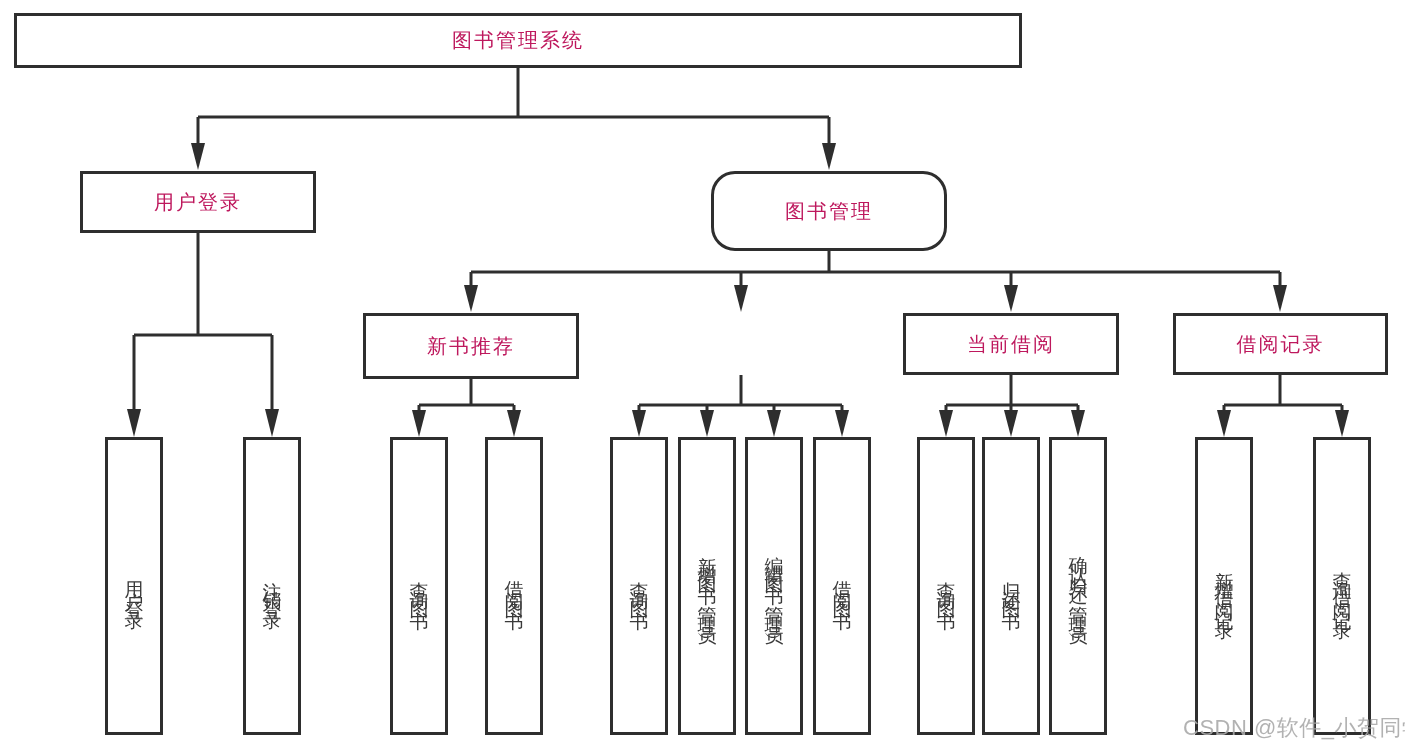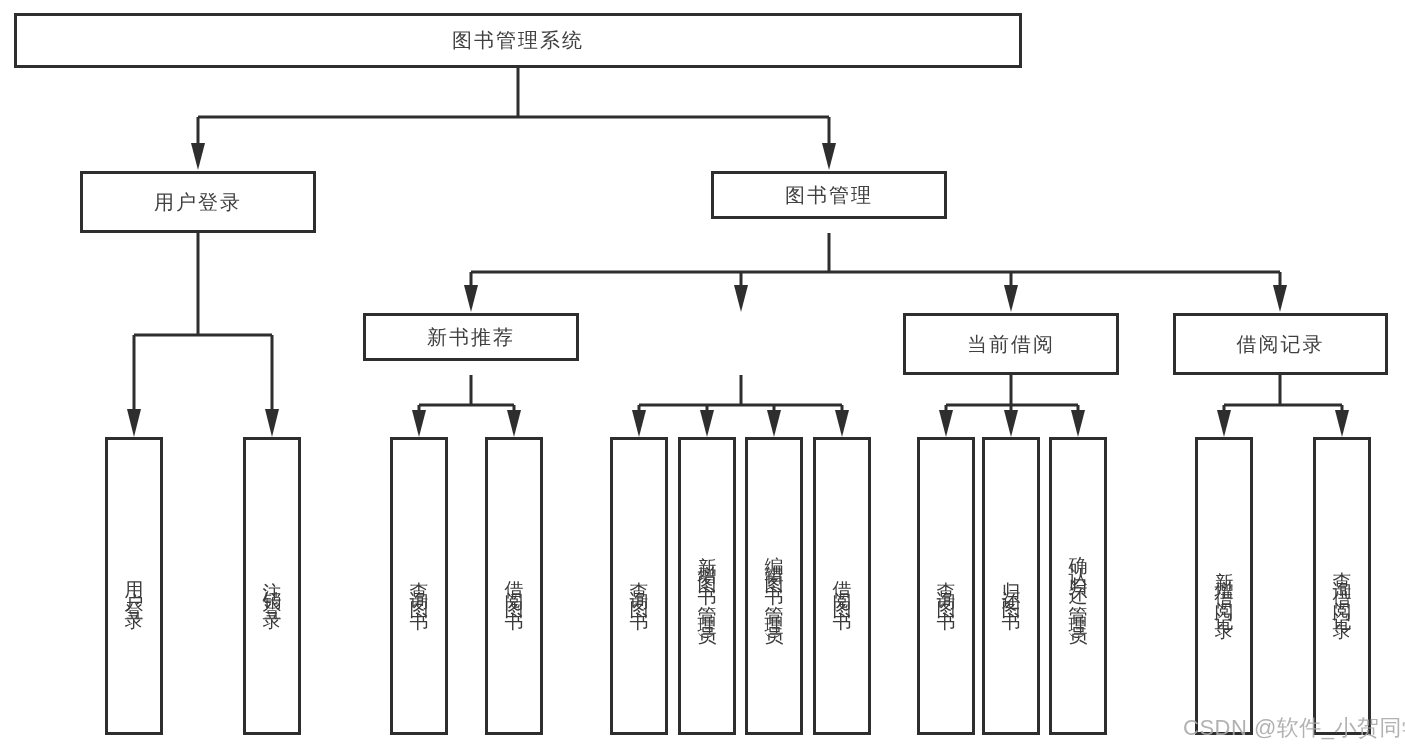--- a/index.html
+++ b/index.html
@@ -6,21 +6,21 @@
   #canvas {
     position:relative; width:1405px; height:747px; background:#ffffff;
     font-family:"Liberation Sans", sans-serif; overflow:hidden;
   }
   #connector-layer { position:absolute; left:0; top:0; width:1405px; height:747px; z-index:0; }
   .hbox {
     position:absolute; box-sizing:border-box; background:#ffffff;
     border:3px solid #2e2e2e; display:flex; align-items:center; justify-content:center;
     z-index:1;
   }
-  .hbox span { font-size:20px; color:#404040; letter-spacing:2px; white-space:nowrap; }
+  .hbox span { font-size:20px; color:#be185d; letter-spacing:2px; white-space:nowrap; }
   .leaf {
     position:absolute; box-sizing:border-box; width:58px; height:298px; top:437px;
     background:#ffffff; border:3px solid #2e2e2e;
     display:flex; align-items:center; justify-content:center; z-index:1;
   }
   .leaf span {
     writing-mode:vertical-rl; text-orientation:mixed;
     font-size:19px; line-height:1.15; letter-spacing:10px; color:#3a3a3a;
   }
   #watermark {
@@ -77,25 +77,25 @@
     </g>
   </svg>
 
   <div class="hbox" style="left:14px; top:13px; width:1008px; height:55px;">
     <span>图书管理系统</span>
   </div>
 
   <div class="hbox" style="left:80px; top:171px; width:236px; height:62px;">
     <span>用户登录</span>
   </div>
-  <div class="hbox" style="left:711px; top:171px; width:236px; height:48px;">
+  <div class="hbox" style="left:711px; top:171px; width:236px; height:80px;border-radius:24px;">
     <span>图书管理</span>
   </div>
 
-  <div class="hbox" style="left:363px; top:313px; width:216px; height:48px;">
+  <div class="hbox" style="left:363px; top:313px; width:216px; height:66px;">
     <span>新书推荐</span>
   </div>
   <div class="hbox" style="left:903px; top:313px; width:216px; height:62px;align-items:center;">
     <span>当前借阅</span>
   </div>
   <div class="hbox" style="left:1173px; top:313px; width:215px; height:62px;">
     <span>借阅记录</span>
   </div>
 
   <div class="leaf" style="left:105px;">

